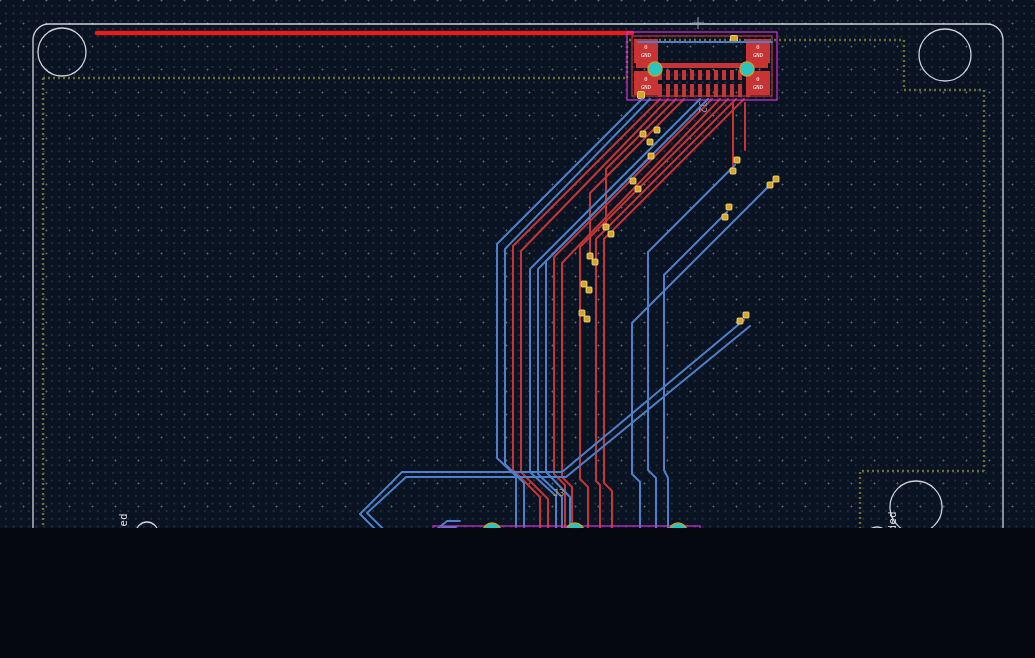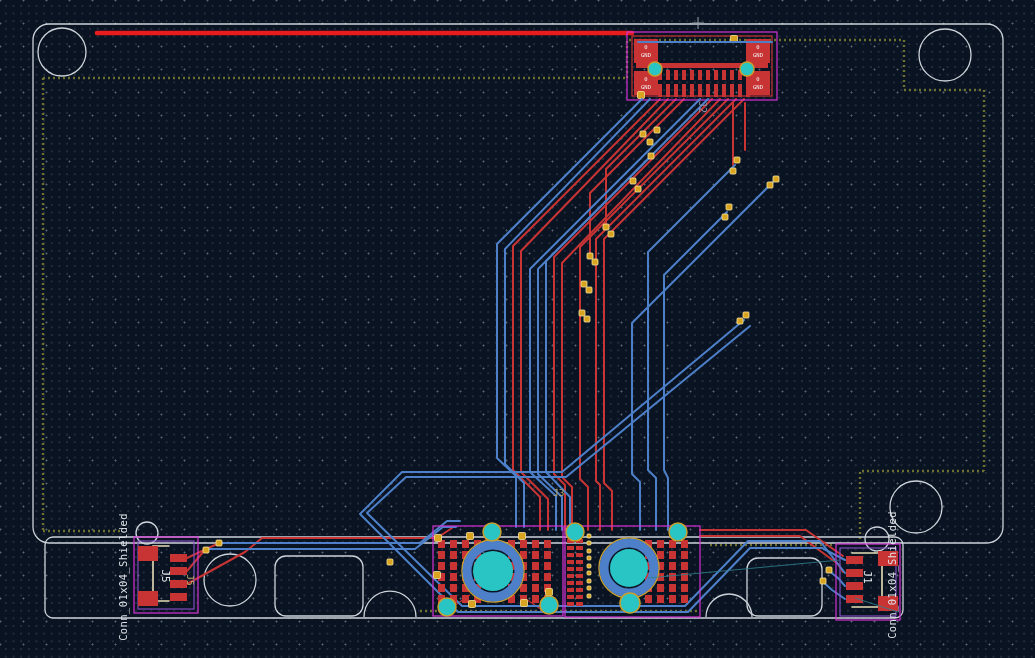--- a/index.html
+++ b/index.html
@@ -1,17 +1,17 @@
 <!DOCTYPE html>
 <html><head>
 <meta charset="utf-8">
 <style>
   html,body{margin:0;padding:0;background:#05080e;}
   .canvas{
-    position:relative;width:1035px;height:658px;overflow:hidden;
+    position:relative;width:1035px;height:528px;overflow:hidden;
     background-color:#0a1322;
     background-image:
       radial-gradient(circle,#5a6572 0.9px,transparent 1.1px),
       radial-gradient(circle,#232d3b 0.7px,transparent 0.9px);
     background-size:23px 23px,7.66px 7.66px;
     background-position:12px 12px,2px 2px;
     font-family:"DejaVu Sans Mono",monospace;
   }
   svg{position:absolute;left:0;top:0;}
   .edge{stroke:#cdd3da;stroke-width:1.3;fill:none;}

